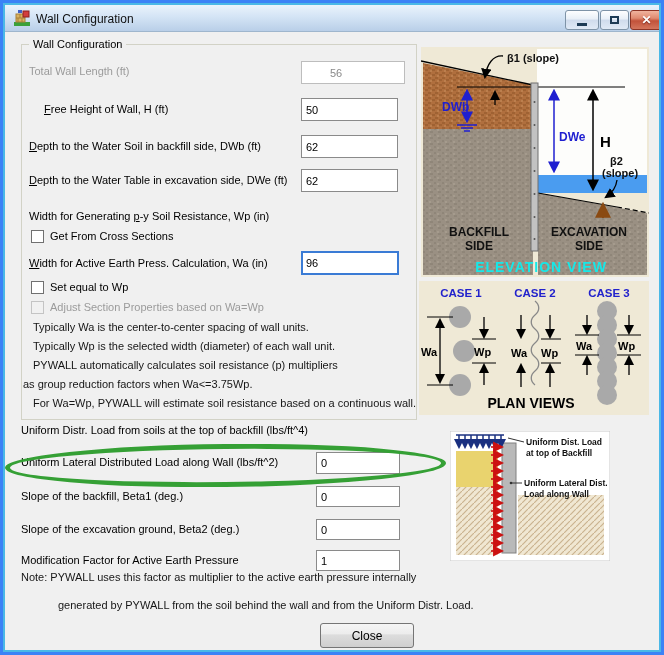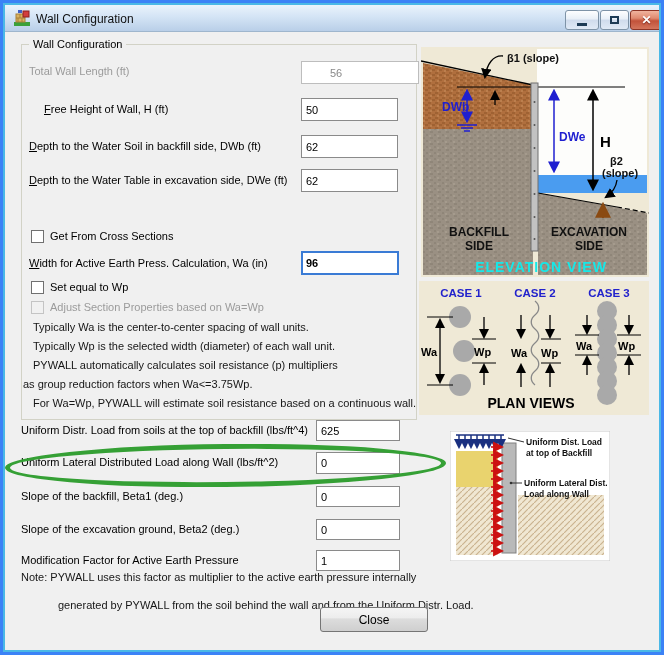--- a/index.html
+++ b/index.html
@@ -61,70 +61,70 @@
       </div>
     <div class="cap closeb">
         <span class="glyph-close">✕</span>
       </div>
   </div>
 
   <div class="gb"></div>
   <span class="gbcap">Wall Configuration</span>
 
   <span class="lbl dis" style="left:26px;top:62px">Total Wall Length (ft)</span>
-  <input class="inp dis" style="left: 298px; top: 58px; width: 118px; height: 23px; padding-left: 28px;" value="56">
+  <input class="inp dis" style="left: 298px; top: 58px; width: 104px; height: 23px; padding-left: 28px;" value="56">
 
   <span class="lbl" style="left:41px;top:100px"><span></span><span class="u">F</span><span>ree Height of Wall, H (ft)</span></span>
   <input class="inp" style="left: 298px; top: 95px; width: 97px; height: 23px;" value="50">
 
   <span class="lbl" style="left:26px;top:137px"><span></span><span class="u">D</span><span>epth to the Water Soil in backfill side, DWb (ft)</span></span>
   <input class="inp" style="left: 298px; top: 132px; width: 97px; height: 23px;" value="62">
 
   <span class="lbl" style="left:26px;top:171px"><span></span><span class="u">D</span><span>epth to the Water Table in excavation side, DWe (ft)</span></span>
   <input class="inp" style="left: 298px; top: 166px; width: 97px; height: 23px;" value="62">
 
+  <span class="lbl" style="left:26px;top:207px"><span>Width for Generating </span><span class="u">p</span><span>-y Soil Resistance, Wp (in)</span></span>
 
   <span class="cb" style="left:28px;top:227px"></span>
   <span class="lbl" style="left:47px;top:227px">Get From Cross Sections</span>
 
   <span class="lbl" style="left:26px;top:254px"><span></span><span class="u">W</span><span>idth for Active Earth Press. Calculation, Wa (in)</span></span>
-  <input class="inp focus" style="left: 298px; top: 248px; width: 98px; height: 24px; font-weight: bold;" value="96">
+  <input class="inp focus" style="left: 298px; top: 248px; width: 98px; height: 24px;" value="96">
 
   <span class="cb" style="left:28px;top:278px"></span>
   <span class="lbl" style="left:47px;top:278px">Set equal to Wp</span>
 
   <span class="cb dis" style="left:28px;top:298px"></span>
   <span class="lbl dis" style="left:47px;top:298px">Adjust Section Properties based on Wa=Wp</span>
 
   <span class="note" style="left:30px;top:318px">Typically Wa is the center-to-center spacing of wall units.</span>
   <span class="note" style="left:30px;top:337px">Typically Wp is the selected width (diameter) of each wall unit.</span>
   <span class="note" style="left:30px;top:356px">PYWALL automatically calculates soil resistance (p) multipliers</span>
   <span class="note" style="left:20px;top:375px">as group reduction factors when Wa&lt;=3.75Wp.</span>
   <span class="note" style="left:30px;top:394px">For Wa=Wp, PYWALL will estimate soil resistance based on a continuous wall.</span>
 
   <span class="lbl" style="left:18px;top:421px">Uniform Distr. Load from soils at the top of backfill  (lbs/ft^4)</span>
-  <input class="inp" style="left: 313px; top: 417px; width: 84px; height: 21px;" value="625">
 
   <span class="lbl" style="left:18px;top:453px">Uniform Lateral Distributed Load along Wall (lbs/ft^2)</span>
   <input class="inp" style="left: 313px; top: 449px; width: 84px; height: 22px;" value="0">
   <div class="ellipse"></div>
 
   <span class="lbl" style="left:18px;top:487px">Slope of the backfill, Beta1 (deg.)</span>
   <input class="inp" style="left: 313px; top: 483px; width: 84px; height: 21px;" value="0">
 
   <span class="lbl" style="left:18px;top:520px">Slope of the excavation ground, Beta2 (deg.)</span>
   <input class="inp" style="left: 313px; top: 516px; width: 84px; height: 21px;" value="0">
 
   <span class="lbl" style="left:18px;top:551px">Modification Factor for Active Earth Pressure</span>
   <input class="inp" style="left: 313px; top: 547px; width: 84px; height: 21px;" value="1">
 
   <span class="note" style="left:18px;top:568px">Note:  PYWALL uses this factor as multiplier to the active earth pressure internally</span>
   <span class="note" style="left:55px;top:596px">generated by PYWALL from the soil behind the wall and from the Uniform Distr. Load.</span>
 
-  <button class="btn" style="left:317px;top:604px;width:108px;height:25px">Close</button>
+  <button class="btn" style="left:317px;top:620px;width:94px;height:25px">Close</button>
 
   <svg class="diagram" style="left:418px;top:44px" width="228" height="230" viewBox="0 0 228 230">
     <defs>
       <marker id="ab" viewBox="0 0 10 10" refX="8" refY="5" markerWidth="8" markerHeight="8" orient="auto-start-reverse">
           <path d="M0,0 L10,5 L0,10 z" fill="#000"></path>
         </marker>
       <marker id="abl" viewBox="0 0 10 10" refX="8" refY="5" markerWidth="8" markerHeight="8" orient="auto-start-reverse">
           <path d="M0,0 L10,5 L0,10 z" fill="#1f1fd0"></path>
         </marker>
       <marker id="abr" viewBox="0 0 10 10" refX="8" refY="5" markerWidth="8" markerHeight="8" orient="auto-start-reverse">

